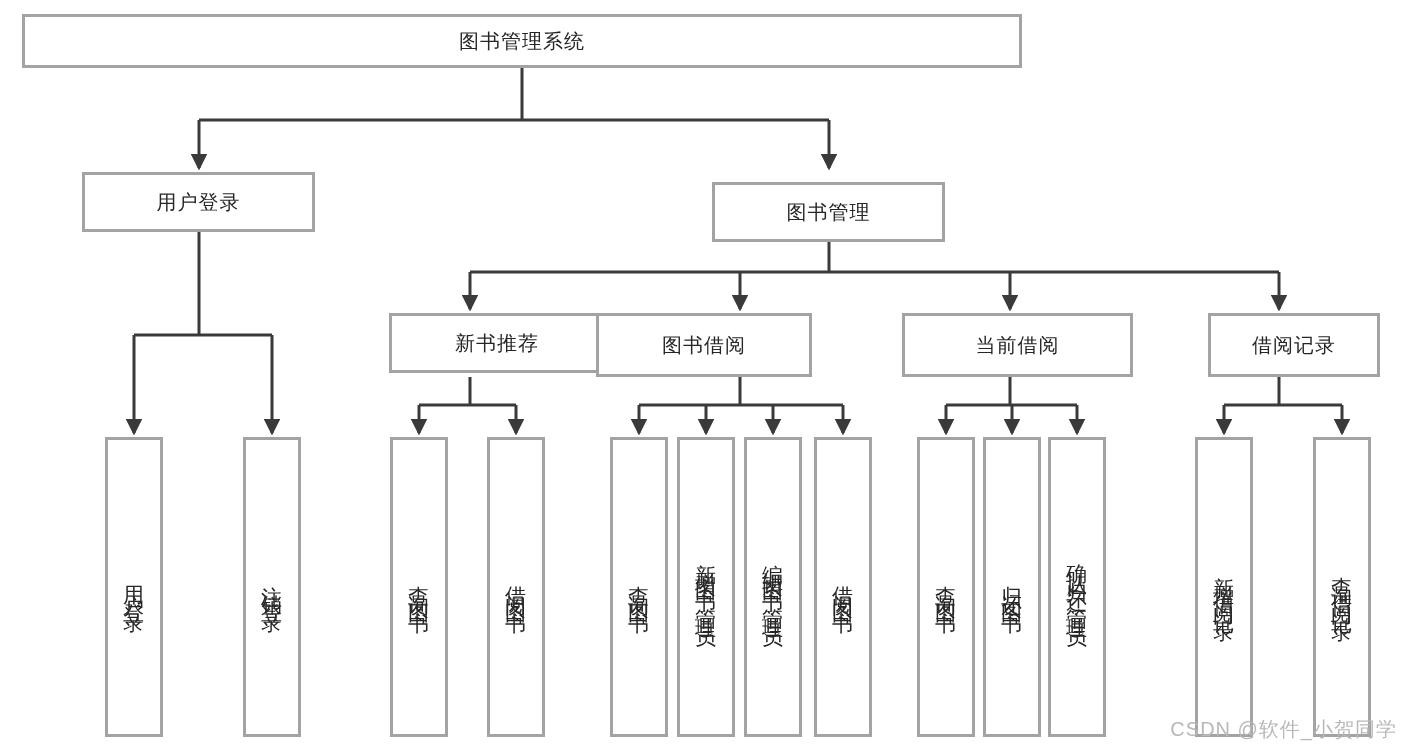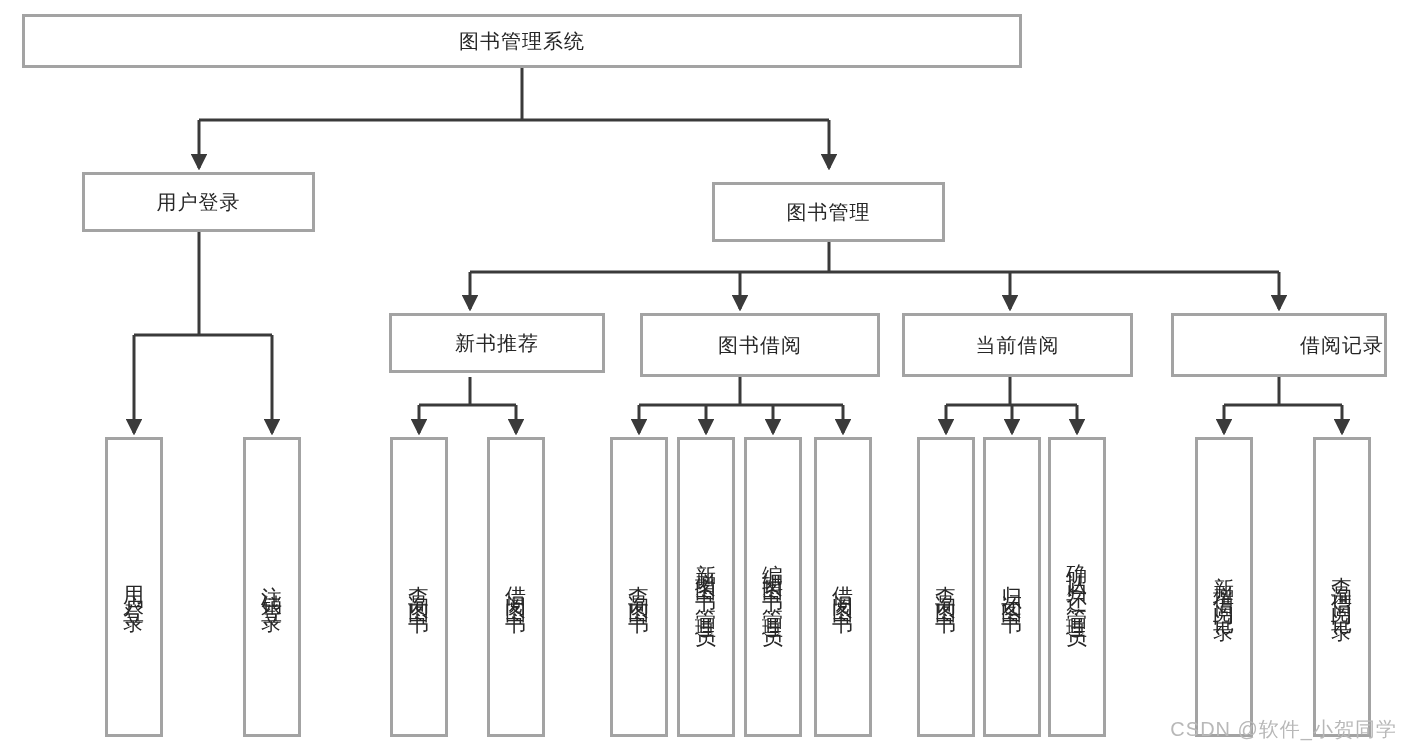--- a/index.html
+++ b/index.html
@@ -10,23 +10,23 @@
        display:flex;align-items:center;justify-content:center;z-index:2;color:#262626;}
   .hlabel{font-size:20px;letter-spacing:1px;white-space:nowrap;}
   .leaf{top:437px;width:58px;height:300px;}
   .vlabel{writing-mode:vertical-rl;text-orientation:mixed;font-size:21px;letter-spacing:9px;
           line-height:1;white-space:nowrap;}
   
   #n-root{left:22px;top:14px;width:1000px;height:54px;}
   #n-l2-0{left:82px;top:172px;width:233px;height:60px;}
   #n-l2-1{left:712px;top:182px;width:233px;height:60px;}
   #n-l3-0{left:362px;top:313px;width:216px;height:60px;margin-left:27px;}
-  #n-l3-1{left:640px;top:313px;width:240px;height:64px;font-family:Liberation Mono, monospace;}
+  #n-l3-1{left:596px;top:313px;width:216px;height:64px;font-family:Liberation Mono, monospace;}
   #n-l3-2{left:902px;top:313px;width:231px;height:64px;}
-  #n-l3-3{left:1171px;top:313px;width:216px;height:64px;justify-content:flex-end;}
+  #n-l3-3{left:1208px;top:313px;width:172px;height:64px;}
   #leaf-0{left:105px;}  #leaf-1{left:243px;}
   #leaf-2{left:390px;}  #leaf-3{left:487px;}
   #leaf-4{left:610px;}  #leaf-5{left:677px;}
   #leaf-6{left:744px;}  #leaf-7{left:814px;}
   #leaf-8{left:917px;}  #leaf-9{left:983px;}
   #leaf-10{left:1048px;}
   #leaf-11{left:1195px;} #leaf-12{left:1313px;}
   .watermark{position:absolute;right:8px;bottom:4px;z-index:5;font-size:20px;
              color:#b8b8b8;letter-spacing:1px;white-space:nowrap;}
 </style>

